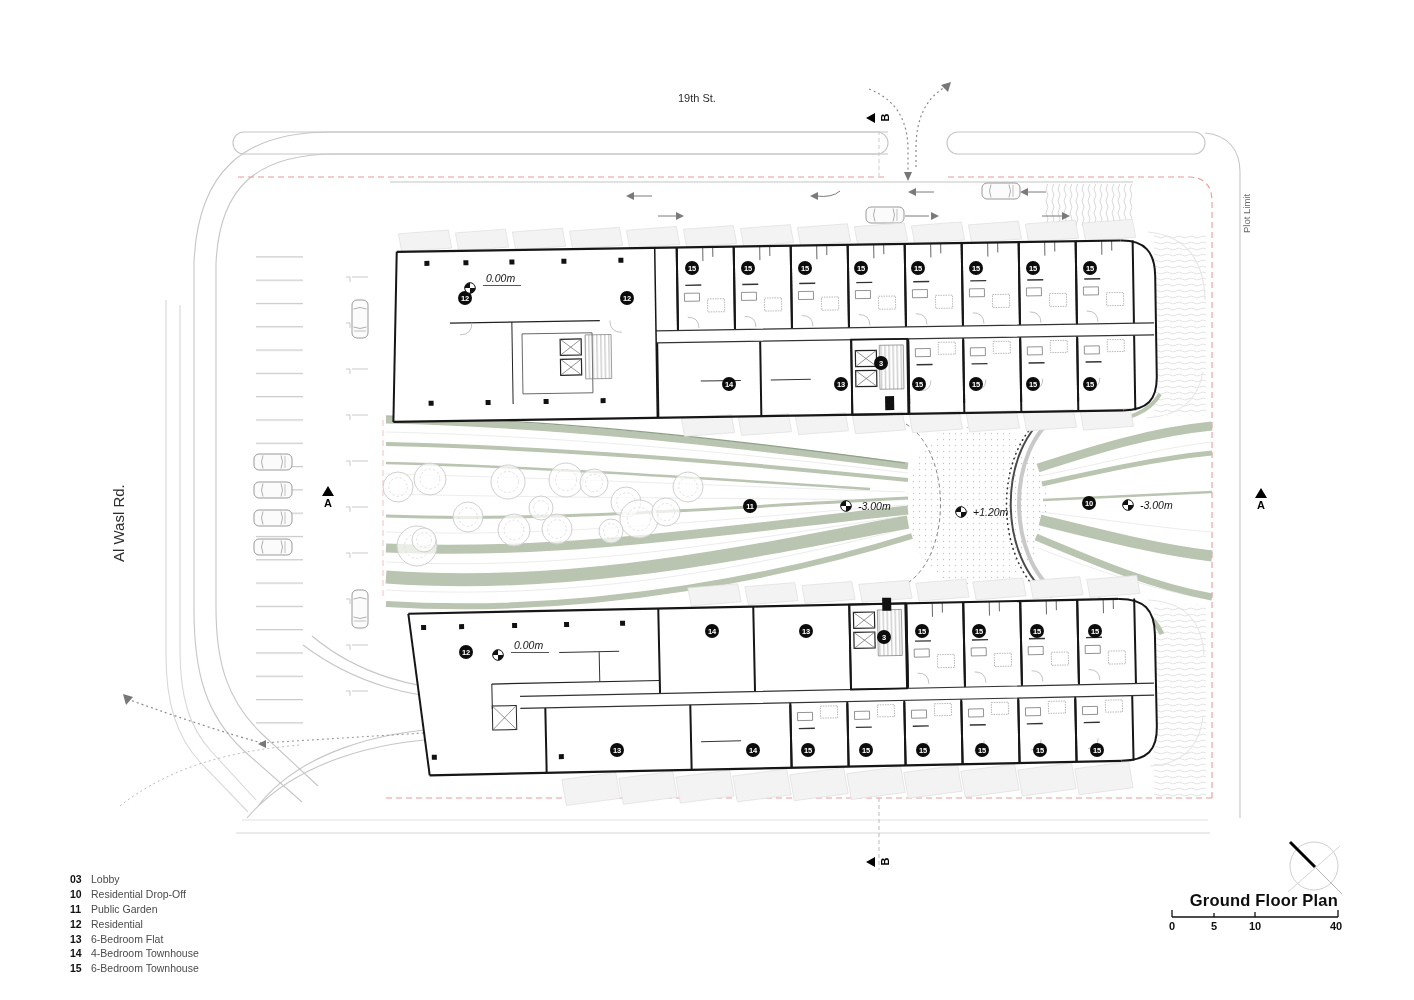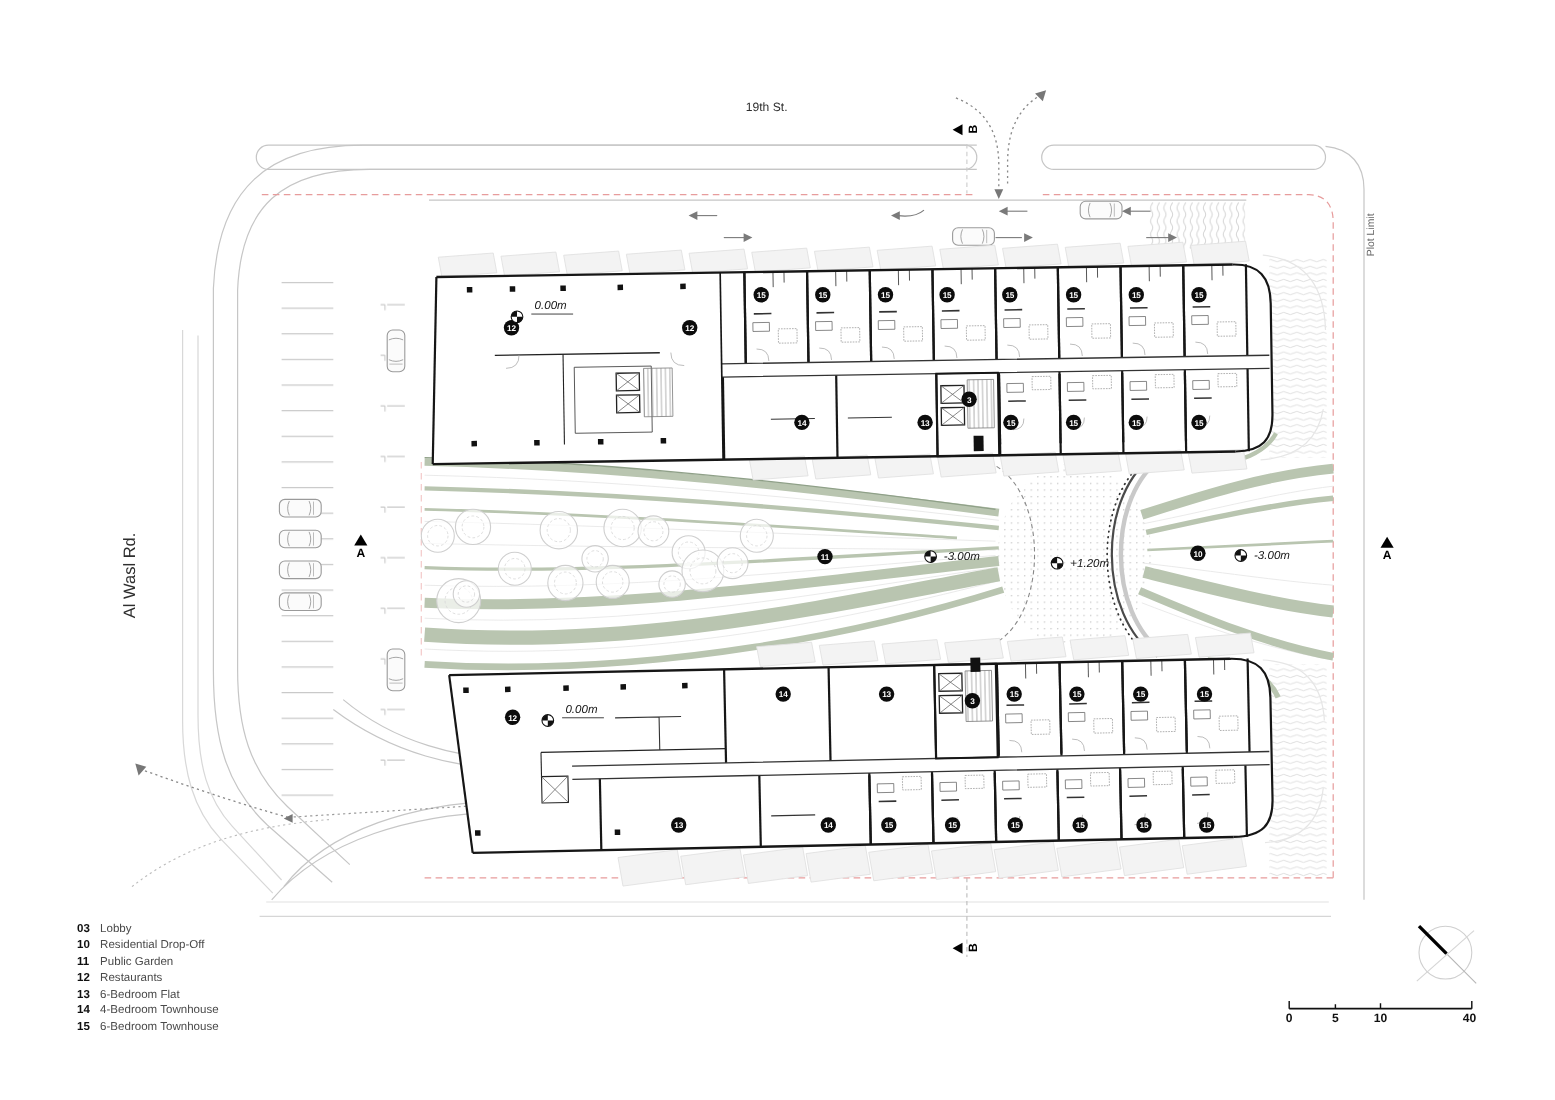--- a/index.html
+++ b/index.html
@@ -11,21 +11,21 @@
   #bands-left path,#bands-right path{fill:none;}
   #flow-lines path{fill:none;stroke:#e7e7e7;stroke-width:0.8;}
   #dash-paths path{fill:none;}
   use.sc{fill:#f3f3f3;stroke:#e1e1e1;stroke-width:0.8;}
   
   .lbl{position:absolute;color:#2e2e2e;}
   #street-top{left:678px;top:92px;font-size:11px;}
   #street-left{left:110px;top:562px;width:150px;transform:rotate(-90deg);transform-origin:0 0;font-size:15px;}
   #plot-limit{left:1241px;top:233px;width:110px;transform:rotate(-90deg);transform-origin:0 0;font-size:9.5px;color:#666;}
   #title{position:absolute;left:1038px;top:891px;width:300px;text-align:right;font-weight:bold;font-size:16.5px;color:#0d0d0d;letter-spacing:0.2px;}
-  #legend{position:absolute;left:70px;top:837px;}
+  #legend{position:absolute;left:70px;top:872px;}
   .leg-row{display:flex;align-items:center;height:14.8px;font-size:10.5px;color:#4a4a4a;}
   .leg-num{font-weight:bold;color:#101010;width:21px;}
   .sc-num{position:absolute;top:920px;transform:translateX(-50%);font-weight:bold;font-size:11px;color:#101010;}
   
   .sec{position:absolute;display:flex;flex-direction:column;align-items:center;gap:2px;}
   .sec.h{flex-direction:row;gap:7px;}
   .tri-up{width:0;height:0;border-left:6px solid transparent;border-right:6px solid transparent;border-bottom:10px solid #000;}
   .tri-left{width:0;height:0;border-top:5.5px solid transparent;border-bottom:5.5px solid transparent;border-right:9.5px solid #000;}
   .sec-letter{font-weight:bold;font-size:11px;color:#000;line-height:1;}
   .sec.h .sec-letter{transform:rotate(-90deg);}
@@ -486,20 +486,21 @@
           <path d="M0,0 L-5.3,0 A5.3,5.3 0 0 1 0,-5.3 Z" fill="#111"></path>
           <path d="M0,0 L5.3,0 A5.3,5.3 0 0 1 0,5.3 Z" fill="#111"></path>
         </svg>
         <span class="lm-label">-3.00m</span>
       </div>
     </div>
 
 <div class="lbl" id="street-top">19th St.</div>
 <div class="lbl" id="street-left">Al Wasl Rd.</div>
 <div class="lbl" id="plot-limit">Plot Limit</div>
+<div id="title">Ground Floor Plan</div>
 
 <div class="sec" style="left:322px;top:486px;">
   <div class="tri-up"></div>
   <div class="sec-letter">A</div>
 </div>
 <div class="sec" style="left:1255px;top:488px;">
   <div class="tri-up"></div>
   <div class="sec-letter">A</div>
 </div>
 <div class="sec h" style="left:866px;top:112px;">
@@ -519,21 +520,21 @@
   <div class="leg-row">
         <span class="leg-num">10</span>
         <span>Residential Drop-Off</span>
       </div>
   <div class="leg-row">
         <span class="leg-num">11</span>
         <span>Public Garden</span>
       </div>
   <div class="leg-row">
         <span class="leg-num">12</span>
-        <span>Restaurants</span>
+        <span>Residential</span>
       </div>
   <div class="leg-row">
         <span class="leg-num">13</span>
         <span>6-Bedroom Flat</span>
       </div>
   <div class="leg-row">
         <span class="leg-num">14</span>
         <span>4-Bedroom Townhouse</span>
       </div>
   <div class="leg-row">

